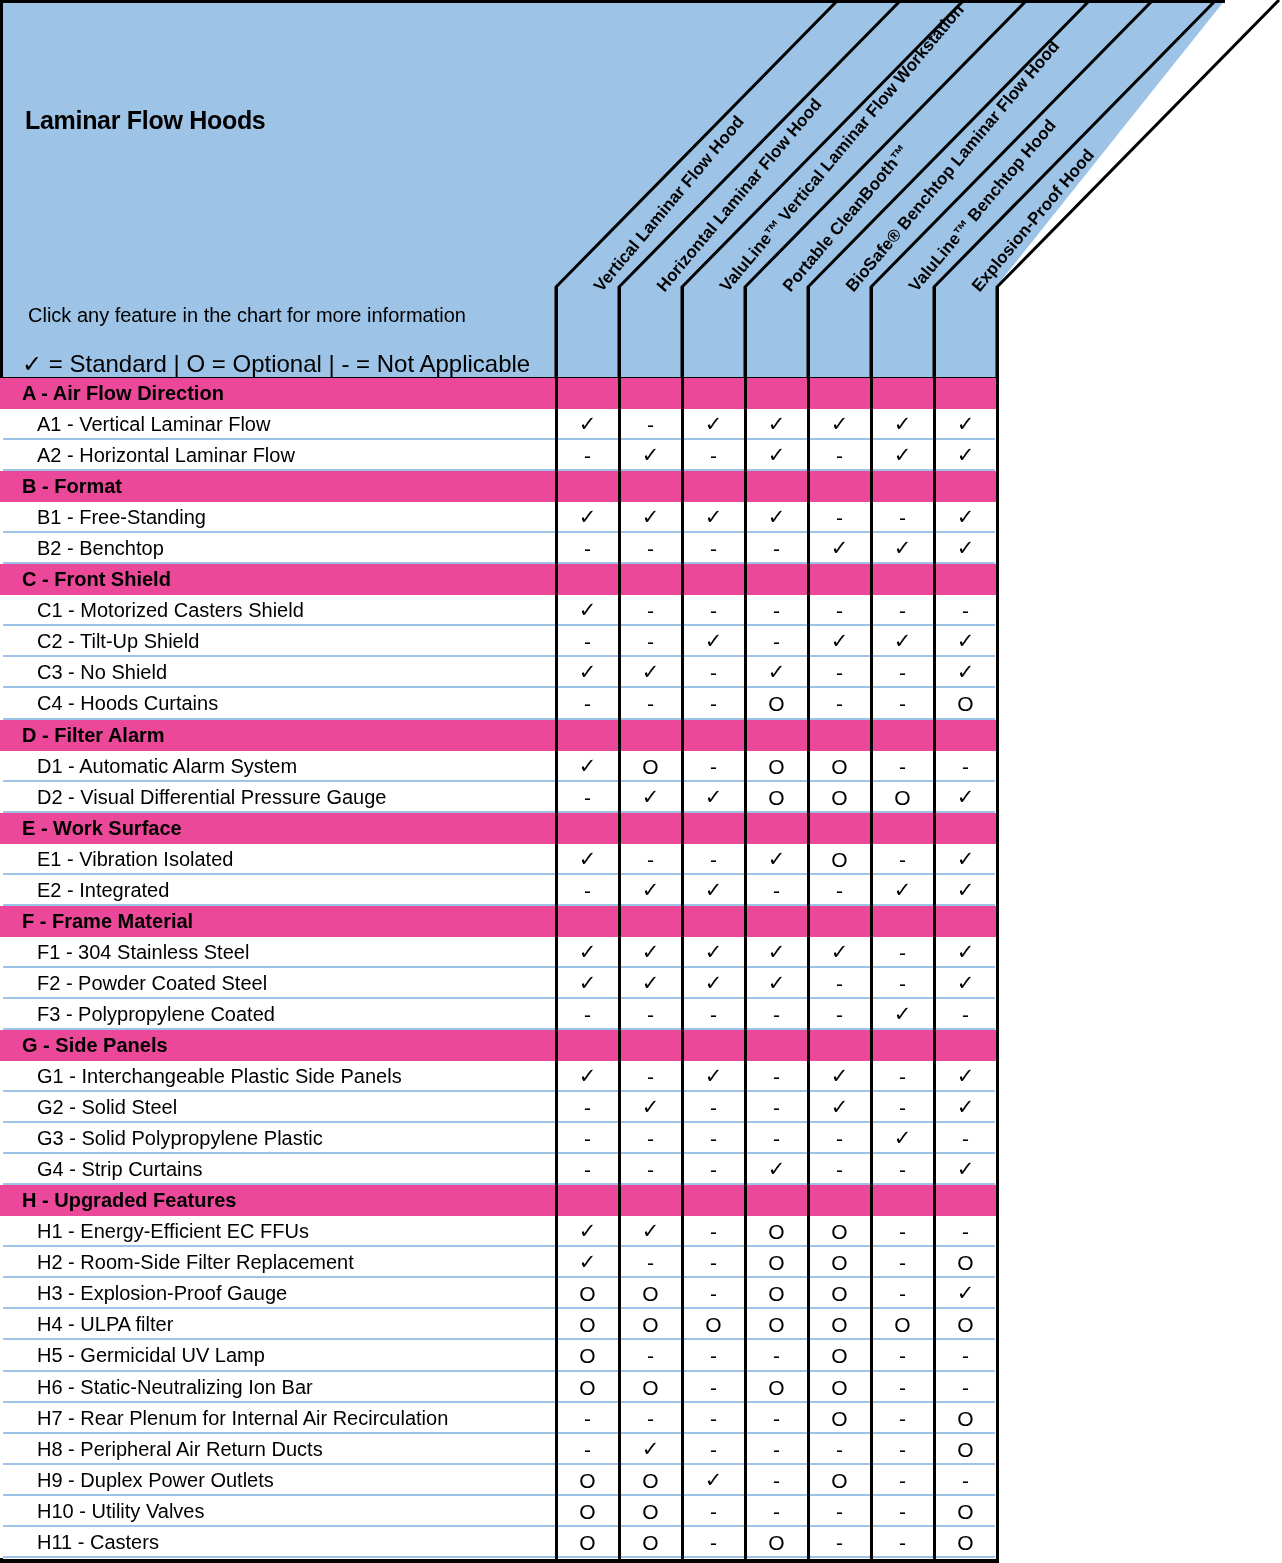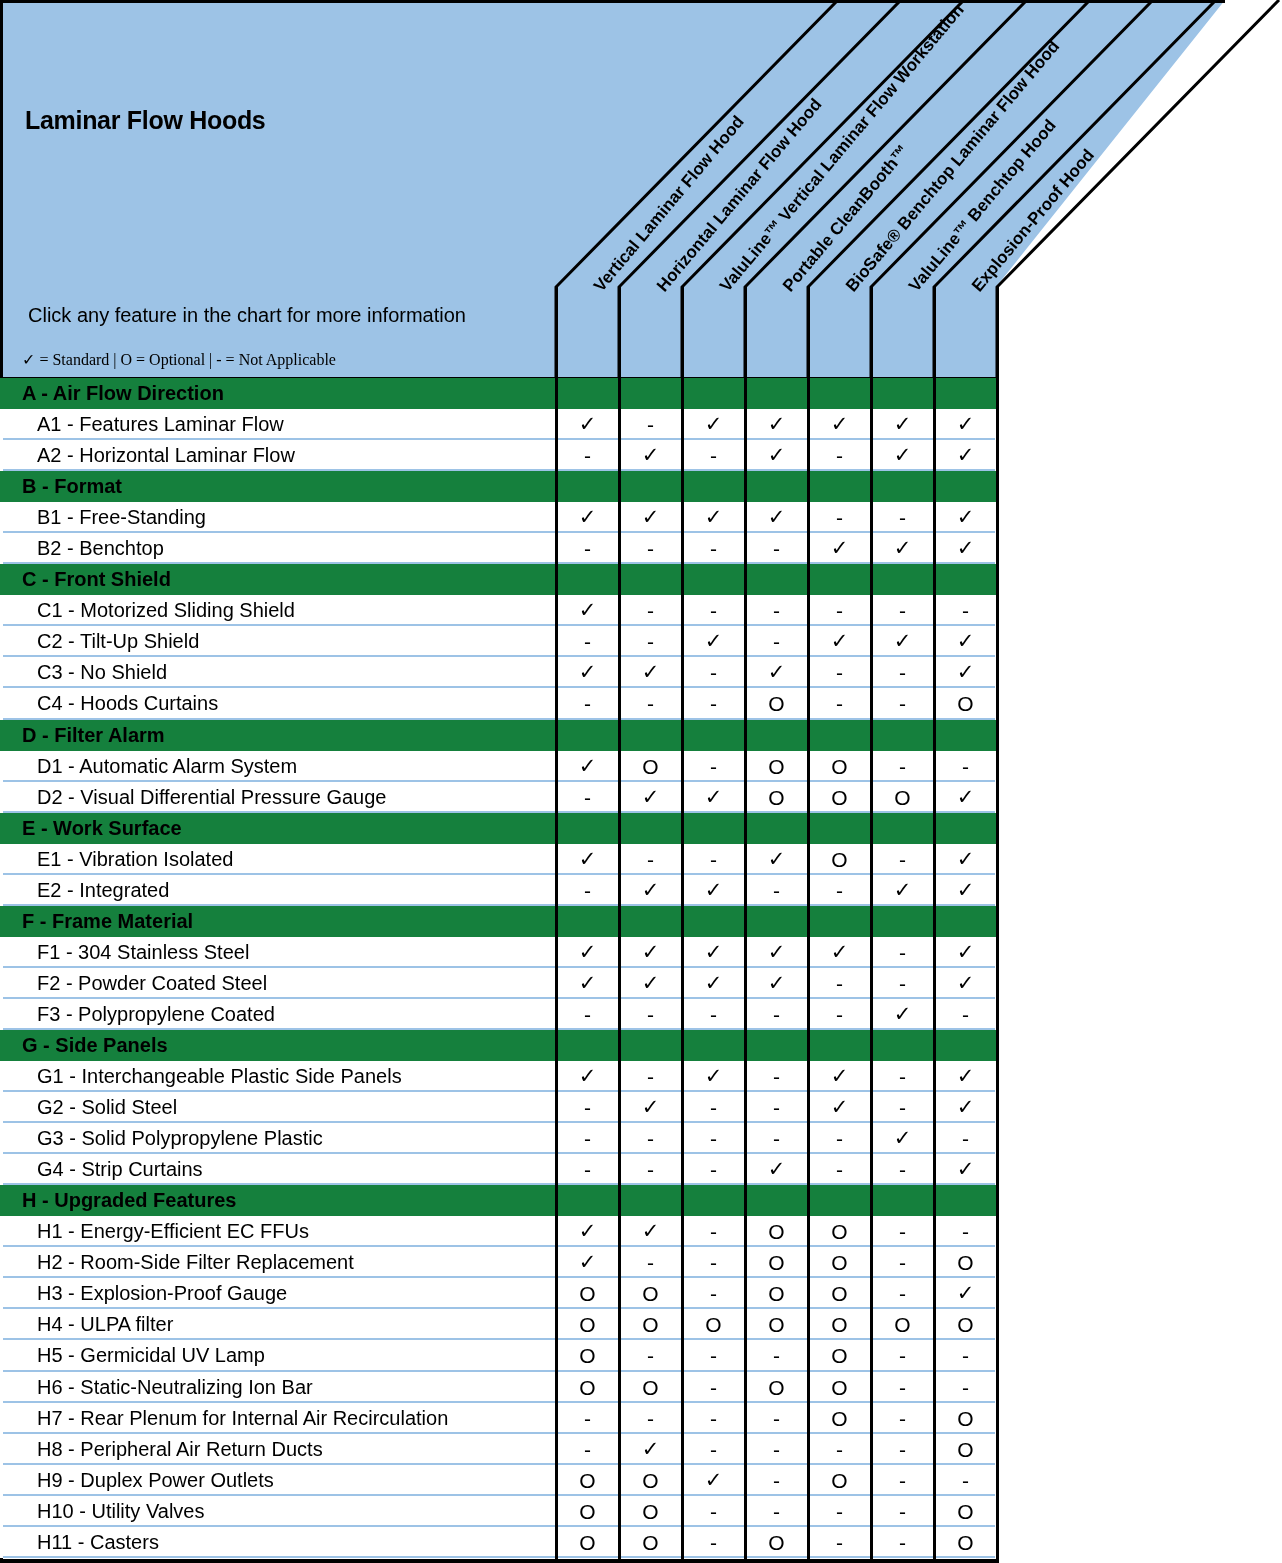--- a/index.html
+++ b/index.html
@@ -2,30 +2,30 @@
 <html><head>
 <meta charset="utf-8">
 <style>
   html, body { margin:0; padding:0; background:#ffffff; }
   body { width:1282px; height:1563px; position:relative; overflow:hidden;
          font-family:"Liberation Sans", "DejaVu Sans", sans-serif; color:#000; }
   #stage { position:absolute; left:0; top:0; width:1282px; height:1563px; }
   svg#header-svg { position:absolute; left:0; top:0; }
   .title { position:absolute; left:25px; top:92px; font-size:25px; font-weight:bold; line-height:57px; letter-spacing:-0.3px; }
   .instructions { position:absolute; left:28px; top:304px; font-size:20px; }
-  .legend { position:absolute; left:22px; top:350px; font-size:16px;font-family:Liberation Serif, serif; }
+  .legend { position:absolute; left:22px; top:350px; font-size:24px; }
   .col-label { position:absolute; font-size:17px; font-weight:bold; white-space:nowrap;
                transform-origin:0 0; transform:rotate(-50deg); }
   #table { position:absolute; left:0; top:378px; width:998px; }
   .row { position:relative; height:31.05px; display:flex; }
   .row .label { width:556px; box-sizing:border-box; font-size:20px; line-height:31px; white-space:nowrap; }
   .row.group .label { font-weight:bold; padding-left:22px; }
   .row.item .label { padding-left:37px; }
   .row .cell { width:63px; text-align:center; font-size:21px; line-height:31px; }
-  .row.group { background:#15803d; }
+  .row.group { background:#ec4899; }
   .row.item { background:#ffffff; }
   .row.item::after { content:""; position:absolute; left:3px; right:3px; bottom:0; height:2px; background:#9dc3e6; }
   .vline { position:absolute; top:287px; width:3px; background:#000; height:1276px; }
   .frame-left { position:absolute; left:0; top:0; width:3px; height:1563px; background:#000; }
   .frame-top { position:absolute; left:0; top:0; width:1225px; height:3px; background:#000; }
   .frame-bottom { position:absolute; left:0; top:1559px; width:998px; height:4px; background:#000; }
   .header-bottom { position:absolute; left:0; top:377px; width:998px; height:3px; background:#000; }
   .check { font-family:"DejaVu Sans", sans-serif; font-size:24px; }
 </style>
 </head>
@@ -72,21 +72,21 @@
         <div class="label">A - Air Flow Direction</div>
         <div class="cell"></div>
         <div class="cell"></div>
         <div class="cell"></div>
         <div class="cell"></div>
         <div class="cell"></div>
         <div class="cell"></div>
         <div class="cell"></div>
       </div>
       <div class="row item">
-        <div class="label">A1 - Features Laminar Flow</div>
+        <div class="label">A1 - Vertical Laminar Flow</div>
         <div class="cell check">✓</div>
         <div class="cell">-</div>
         <div class="cell check">✓</div>
         <div class="cell check">✓</div>
         <div class="cell check">✓</div>
         <div class="cell check">✓</div>
         <div class="cell check">✓</div>
       </div>
       <div class="row item">
         <div class="label">A2 - Horizontal Laminar Flow</div>
@@ -132,21 +132,21 @@
         <div class="label">C - Front Shield</div>
         <div class="cell"></div>
         <div class="cell"></div>
         <div class="cell"></div>
         <div class="cell"></div>
         <div class="cell"></div>
         <div class="cell"></div>
         <div class="cell"></div>
       </div>
       <div class="row item">
-        <div class="label">C1 - Motorized Sliding Shield</div>
+        <div class="label">C1 - Motorized Casters Shield</div>
         <div class="cell check">✓</div>
         <div class="cell">-</div>
         <div class="cell">-</div>
         <div class="cell">-</div>
         <div class="cell">-</div>
         <div class="cell">-</div>
         <div class="cell">-</div>
       </div>
       <div class="row item">
         <div class="label">C2 - Tilt-Up Shield</div>

